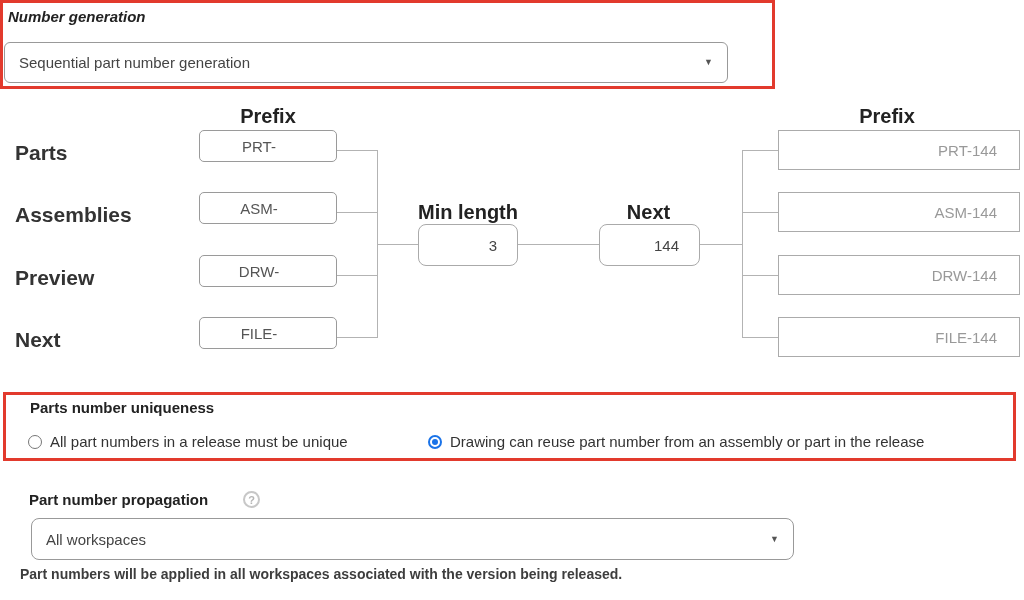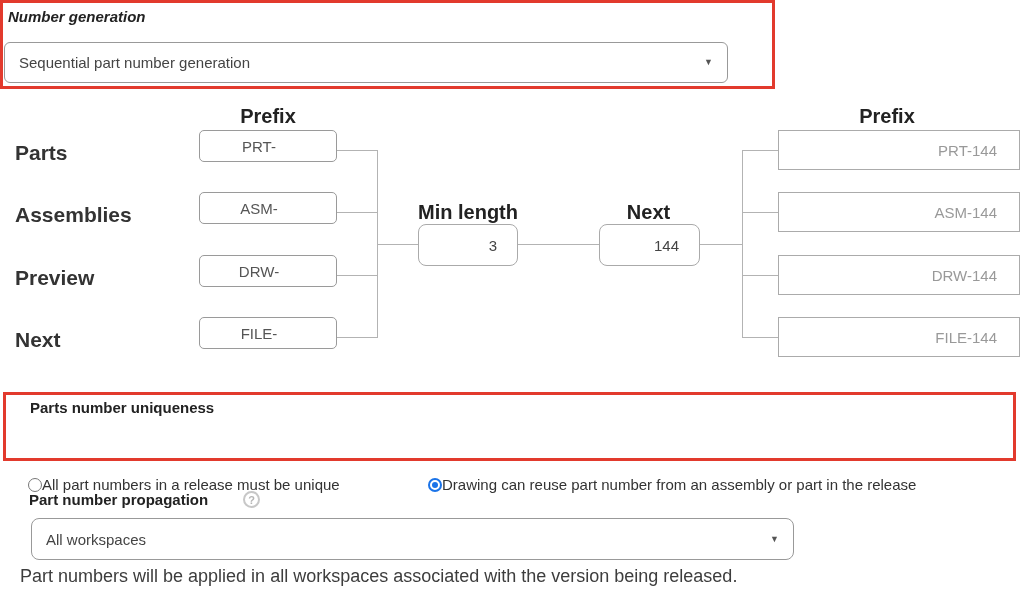--- a/index.html
+++ b/index.html
@@ -31,33 +31,33 @@
                   font-size:15px; color:#555; text-align:center; padding-right:18px; outline:none; }
   .small-input { position:absolute; top:224px; height:42px; border:1px solid #aaa; border-radius:8px;
                  background:#fff; font-family:"Liberation Sans",sans-serif; font-size:15px; color:#444;
                  text-align:right; padding-right:20px; outline:none; }
   .preview-box { position:absolute; left:778px; width:242px; height:40px; border:1px solid #ababab;
                  background:#fff; font-size:15px; color:#999; display:flex; align-items:center;
                  justify-content:flex-end; padding-right:22px; }
   .line { position:absolute; background:#b3b3b3; }
 
   
-  .radio-opt { position:absolute; top:433px; display:flex; align-items:center; cursor:pointer;margin-top:43px; }
+  .radio-opt { position:absolute; top:433px; display:flex; align-items:center; gap:8px; cursor:pointer; }
   .radio { width:14px; height:14px; border:1px solid #777; border-radius:50%; position:relative;
            background:#fff; flex:0 0 auto; }
   .radio-opt[data-selected="true"] .radio { border:2px solid #1a73e8; }
   .radio-opt[data-selected="true"] .radio::after { content:""; position:absolute; left:2px; top:2px;
            right:2px; bottom:2px; background:#1a73e8; border-radius:50%; }
   .radio-label { font-size:15px; color:#333; white-space:nowrap; }
 
   
   .help { position:absolute; left:243px; top:491px; width:17px; height:17px; border:2px solid #c7c7c7;
           border-radius:50%; color:#b5b5b5; font-size:11px; font-weight:bold; display:flex;
           align-items:center; justify-content:center; cursor:pointer; }
-  .descr { position:absolute; left:20px; top:566px; font-size:18px; color:#3d3d3d; white-space:nowrap; }
+  .descr { position:absolute; left:20px; top:566px; font-size:14px; color:#3d3d3d; white-space:nowrap;font-weight:bold; }
 </style>
 </head>
 <body>
 
 <div class="page">
 
   <div class="sec-label" style="left:8px; top:8px;font-style:italic;">Number generation</div>
   <div class="select select1">
     <span class="sel-text">Sequential part number generation</span>
     <span class="arrow">▼</span>

